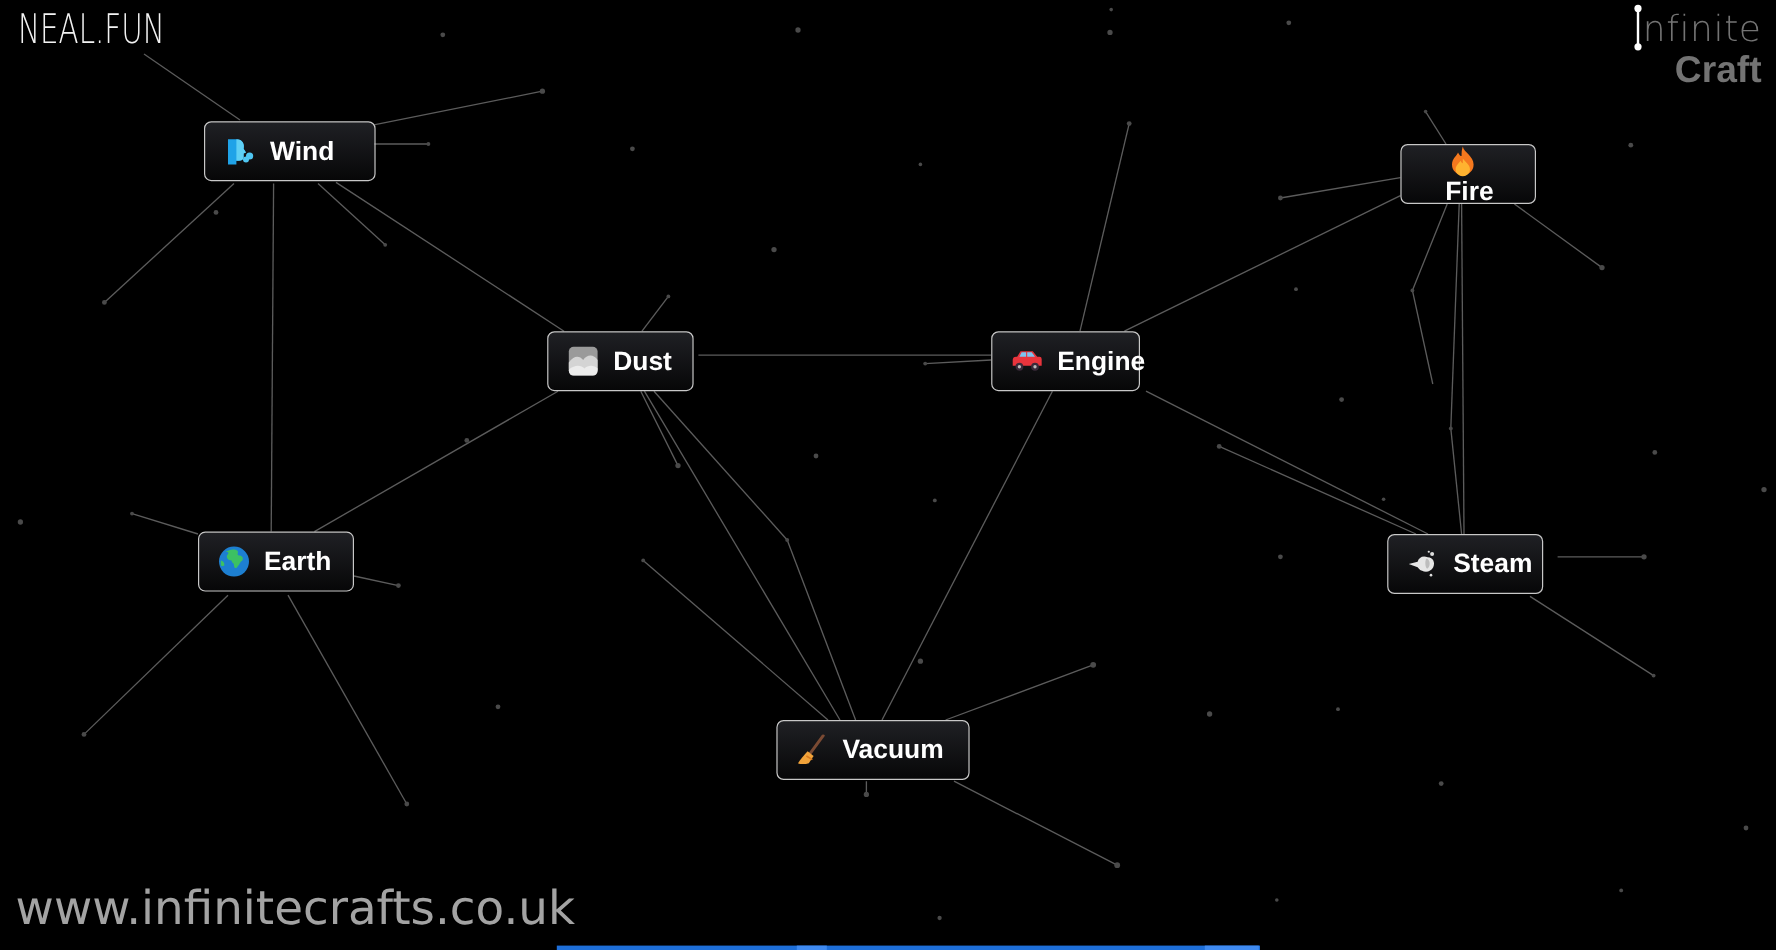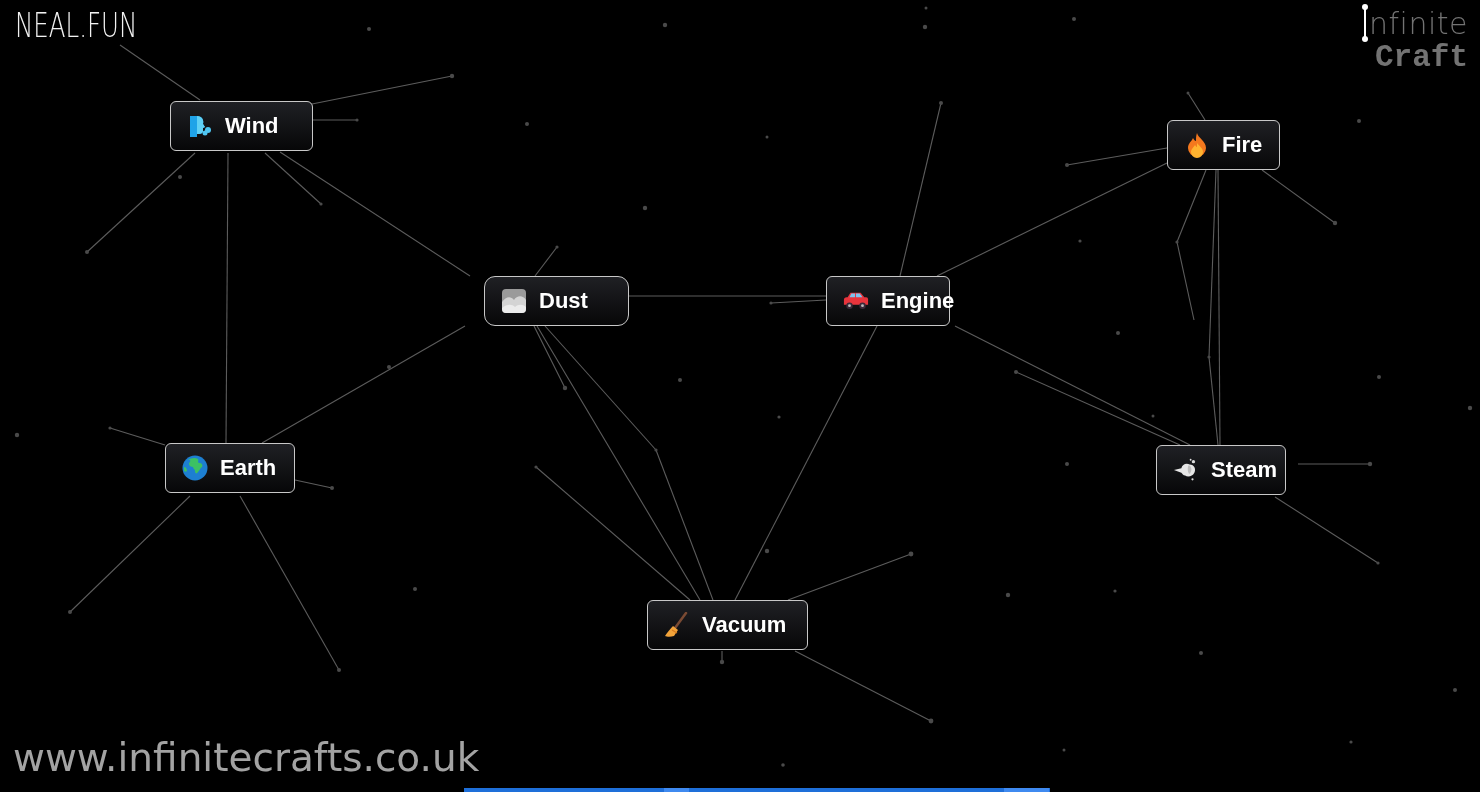--- a/index.html
+++ b/index.html
@@ -4,21 +4,21 @@
 <style>
   html, body { margin:0; padding:0; }
   body { width:1480px; height:792px; background:#000; position:relative; overflow:hidden; font-family:"Liberation Sans", sans-serif; }
   #bg { position:absolute; left:0; top:0; width:1480px; height:792px; }
   .logo-neal { position:absolute; left:15px; top:8px; color:#f2f2f2; font-family:"DejaVu Sans", sans-serif; font-size:34px; font-weight:300; letter-spacing:0px; transform:scaleX(0.72); transform-origin:left top; line-height:1; }
   .logo-ic { position:absolute; right:12px; top:6px; text-align:right; color:#737373; line-height:1; }
   .logo-ic .l1 { font-family:"DejaVu Sans", sans-serif; font-size:30px; font-weight:300; letter-spacing:0.5px; display:block; }
   .logo-ic .l1 .bar { display:inline-block; width:2px; height:34px; background:#fff; vertical-align:-6px; margin-right:3px; position:relative; }
   .logo-ic .l1 .bar::before, .logo-ic .l1 .bar::after { content:""; position:absolute; left:-2px; width:6px; height:6px; border-radius:50%; background:#fff; }
   .logo-ic .l1 .bar::before { top:-2px; } .logo-ic .l1 .bar::after { bottom:-2px; }
-  .logo-ic .l2 { font-family:Liberation Mono, monospace; font-size:31px; font-weight:700; display:block; margin-top:2px; }
+  .logo-ic .l2 { font-family:Liberation Sans, sans-serif; font-size:31px; font-weight:700; display:block; margin-top:2px; }
   .item { position:absolute; height:50px; box-sizing:border-box; border:1px solid #c8c8c8; border-radius:6px; background:linear-gradient(#1f2024, #070708); display:flex; align-items:center; padding:0 14px 0 16px; color:#fff; font-weight:700; font-size:22px; cursor:pointer; }
   .item .emoji { width:26px; height:26px; margin-right:12px; display:inline-flex; align-items:center; justify-content:center; }
   .item .label { white-space:nowrap; }
   .watermark { position:absolute; left:13px; top:735px; color:#a3a3a3; font-family:"DejaVu Sans", sans-serif; font-size:39px; letter-spacing:0px; }
   .taskbar { position:absolute; left:464px; top:788px; width:586px; height:4px; background:#1e6fd9; }
   .taskbar .seg { position:absolute; top:0; height:4px; background:#3f8af0; }
 </style>
 </head>
 <body>
 
@@ -140,21 +140,21 @@
     <svg width="26" height="26" viewBox="0 0 26 26">
         <path d="M3 3h7c5 0 7 4 6 8l2 3-2 1v3c0 2-2 3-4 3H10v3H3z" fill="#1fa3e8"></path>
         <path d="M10 3c5 0 7 4 6 8l2 3-2 1v3c0 2-2 3-4 3h-2z" fill="#5fd0f5"></path>
         <circle cx="21" cy="17" r="3" fill="#4fc6f2"></circle>
         <circle cx="18" cy="20" r="2.5" fill="#4fc6f2"></circle>
       </svg>
   </span>
   <span class="label">Wind</span>
 </div>
 
-<div class="item" style="left:484px;top:276px;width:145px;border-radius:11px;">
+<div class="item" style="left:456px;top:276px;width:122px;">
   <span class="emoji">
     <svg width="26" height="26" viewBox="0 0 26 26">
         <rect x="1" y="1" width="24" height="24" rx="4" fill="#9a9a9a"></rect>
         <path d="M1 14c4-6 9-6 12-2 3-5 9-5 12 0v7a4 4 0 0 1-4 4H5a4 4 0 0 1-4-4z" fill="#d4d4d4"></path>
         <path d="M1 20c5-4 10-4 13-1 3-3 8-3 11 0v2a4 4 0 0 1-4 4H5a4 4 0 0 1-4-4z" fill="#ececec"></path>
       </svg>
   </span>
   <span class="label">Dust</span>
 </div>
 
@@ -165,21 +165,21 @@
         <path d="M9 3h4v4H7zM14 3h4l3 4h-7z" fill="#7cc4f0"></path>
         <circle cx="7" cy="16" r="3.5" fill="#3a2a3a"></circle>
         <circle cx="21" cy="16" r="3.5" fill="#3a2a3a"></circle>
         <circle cx="7" cy="16" r="1.5" fill="#bbb"></circle>
         <circle cx="21" cy="16" r="1.5" fill="#bbb"></circle>
       </svg>
   </span>
   <span class="label">Engine</span>
 </div>
 
-<div class="item" style="left:1167px;top:120px;width:113px;">
+<div class="item" style="left:1167px;top:120px;width:113px;flex-direction:column;">
   <span class="emoji">
     <svg width="24" height="26" viewBox="0 0 24 26">
         <path d="M12 1c1 5 9 8 9 15a9 9 0 0 1-18 0c0-5 4-7 5-10 1 2 2 3 3 3 0-3 0-5 1-8z" fill="#f4781e"></path>
         <path d="M12 11c2 3 6 5 6 9a6 6 0 0 1-12 0c0-3 3-5 4-7 1 1 1 2 2 2z" fill="#ffb330"></path>
       </svg>
   </span>
   <span class="label">Fire</span>
 </div>
 
 <div class="item" style="left:165px;top:443px;width:130px;">

